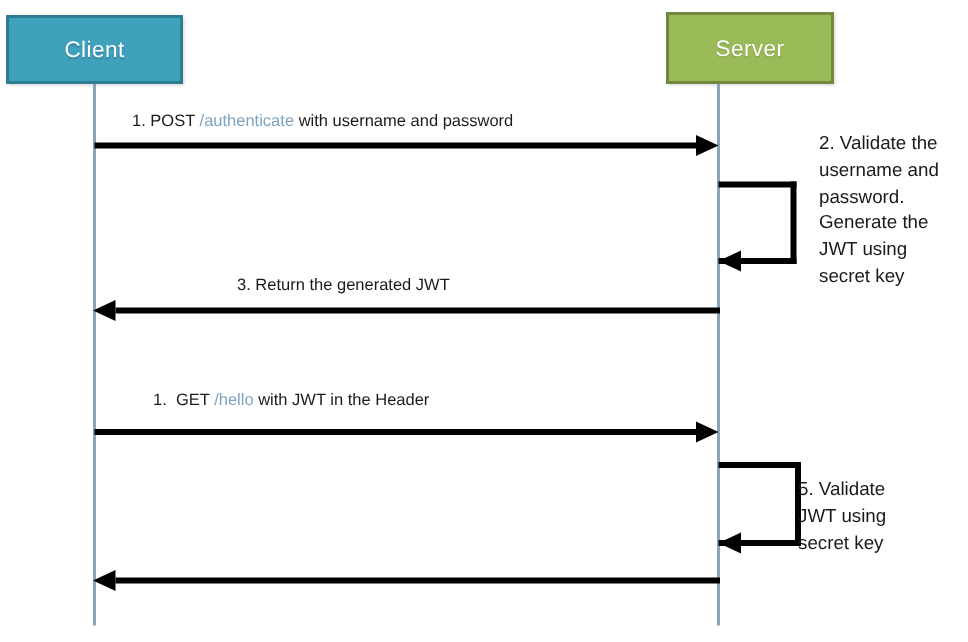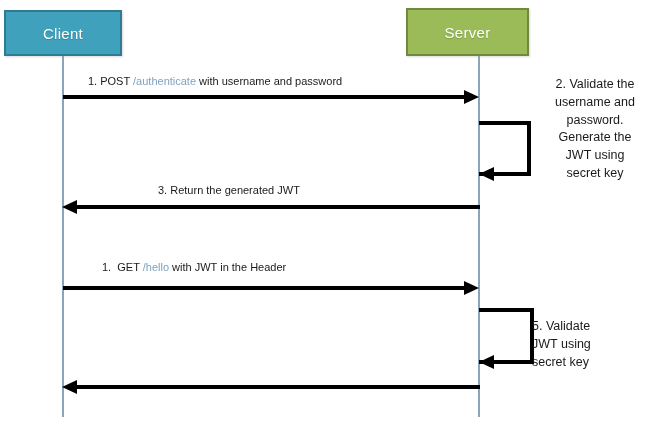--- a/index.html
+++ b/index.html
@@ -36,21 +36,21 @@
     letter-spacing: 0.3px;
     text-shadow: 0 1px 1px rgba(0,0,0,0.18);
     box-shadow: 1px 1px 2px rgba(0,0,0,0.15);
   }
   .actor.client {
     left: 4px; top: 10px; width: 118px; height: 46px;
     background: var(--client-fill);
     border: 2px solid var(--client-border);
   }
   .actor.server {
-    left: 406px; top: 8px; width: 123px; height: 48px;
+    left: 444px; top: 8px; width: 112px; height: 48px;
     background: var(--server-fill);
     border: 2px solid var(--server-border);
   }
 
   
   .lifeline {
     position: absolute;
     width: 2px;
     top: 56px;
     height: 361px;
@@ -112,21 +112,21 @@
   .loop-b-head { left: 479px; top: 355px; }
 
   
   .note {
     position: absolute;
     font-size: 12.5px;
     line-height: 17.8px;
     white-space: pre-line;
     color: var(--text);
   }
-  .note-a { left: 546px; top: 76px;  width: 98px; text-align: center; }
+  .note-a { left: 546px; top: 87px;  width: 98px; }
   .note-b { left: 532px; top: 318px; width: 98px; }
 </style>
 </head>
 <body>
 
 <div class="canvas">
 
   <div class="actor client">
     <span>Client</span>
   </div>

